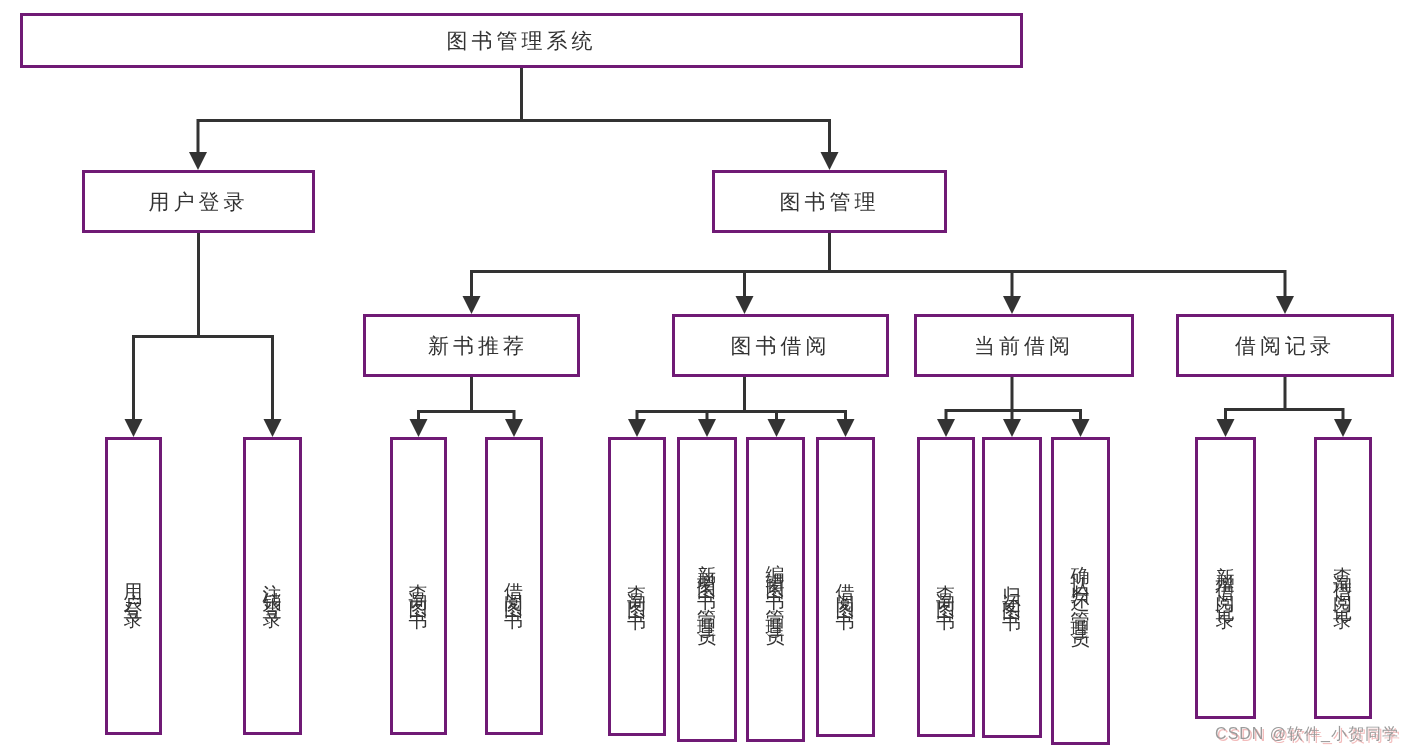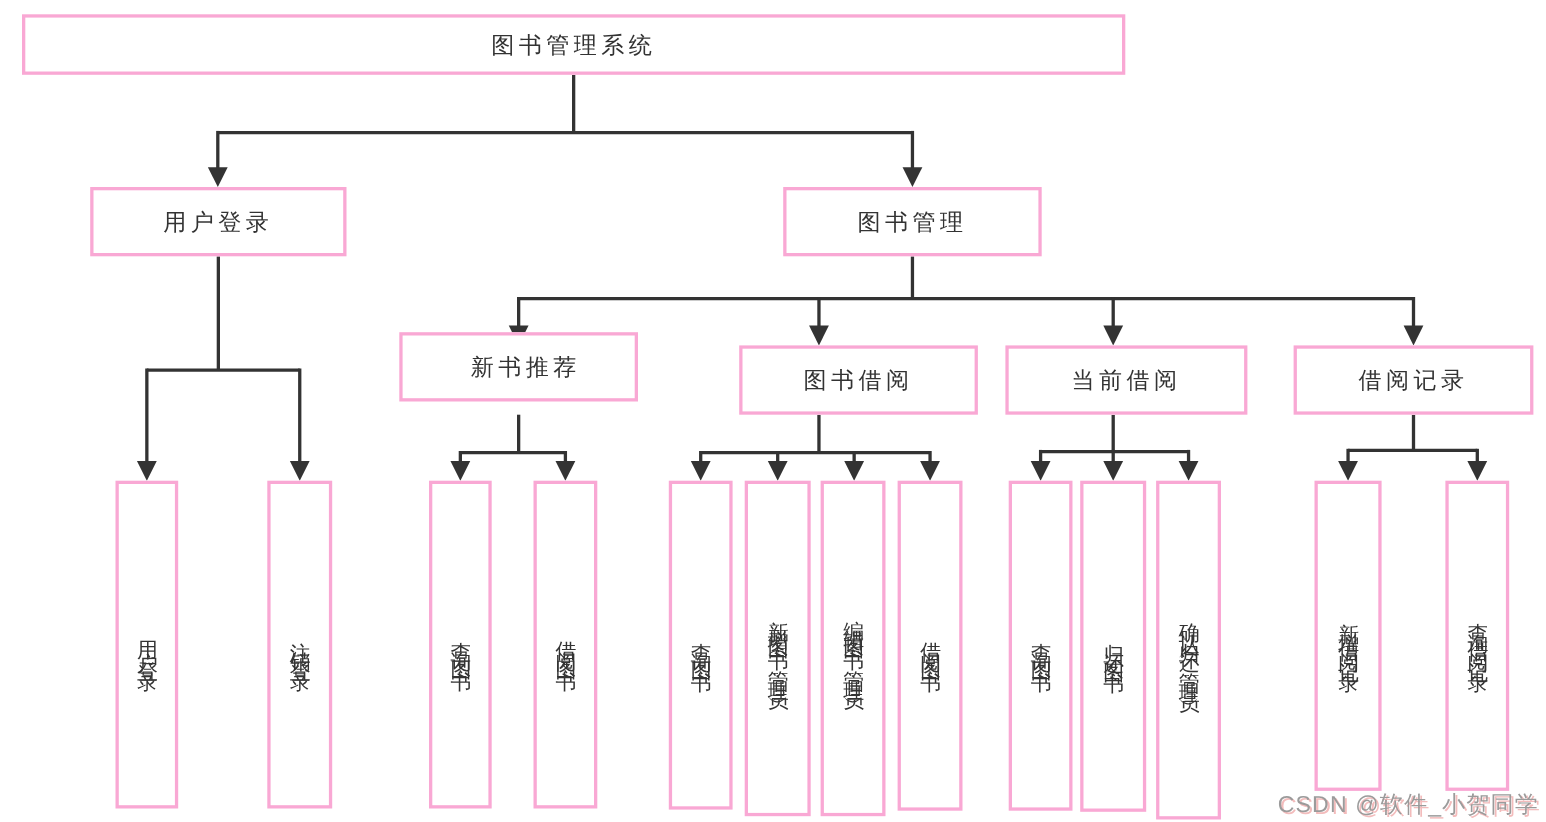--- a/index.html
+++ b/index.html
@@ -17,21 +17,21 @@
   }
   #connectors {
     position: absolute;
     left: 0;
     top: 0;
     z-index: 1;
   }
   .box {
     position: absolute;
     box-sizing: border-box;
-    border: 3px solid #f9a8d4;
+    border: 3px solid #701a75;
     background: #ffffff;
     display: flex;
     align-items: center;
     justify-content: center;
     color: #333333;
     z-index: 2;
   }
   .hlabel {
     font-size: 21px;
     letter-spacing: 4px;
@@ -42,21 +42,21 @@
     text-orientation: mixed;
     font-size: 19px;
     letter-spacing: 9px;
     line-height: 1;
     white-space: nowrap;
   }
   .watermark {
     position: absolute;
     right: 6px;
     bottom: 2px;
-    font-size: 21px;
+    font-size: 16px;
     letter-spacing: 1px;
     color: #9b9b9b;
     text-shadow: 2px 2px 0 #f3bcbc;
     z-index: 3;
     white-space: nowrap;
   }
 </style>
 </head>
 <body>
 
@@ -135,21 +135,21 @@
     <span class="hlabel">图书管理系统</span>
   </div>
 
   <div class="box" style="left:82px; top:170px; width:233px; height:63px;">
     <span class="hlabel">用户登录</span>
   </div>
   <div class="box" style="left:712px; top:170px; width:235px; height:63px;">
     <span class="hlabel">图书管理</span>
   </div>
 
-  <div class="box" style="left:363px; top:302px; width:217px; height:63px;padding-left:13px;">
+  <div class="box" style="left:363px; top:314px; width:217px; height:63px;padding-left:13px;">
     <span class="hlabel">新书推荐</span>
   </div>
   <div class="box" style="left:672px; top:314px; width:217px; height:63px;">
     <span class="hlabel">图书借阅</span>
   </div>
   <div class="box" style="left:902px; top:314px; width:220px; height:63px;margin-left:12px;">
     <span class="hlabel">当前借阅</span>
   </div>
   <div class="box" style="left:1176px; top:314px; width:218px; height:63px;">
     <span class="hlabel">借阅记录</span>

